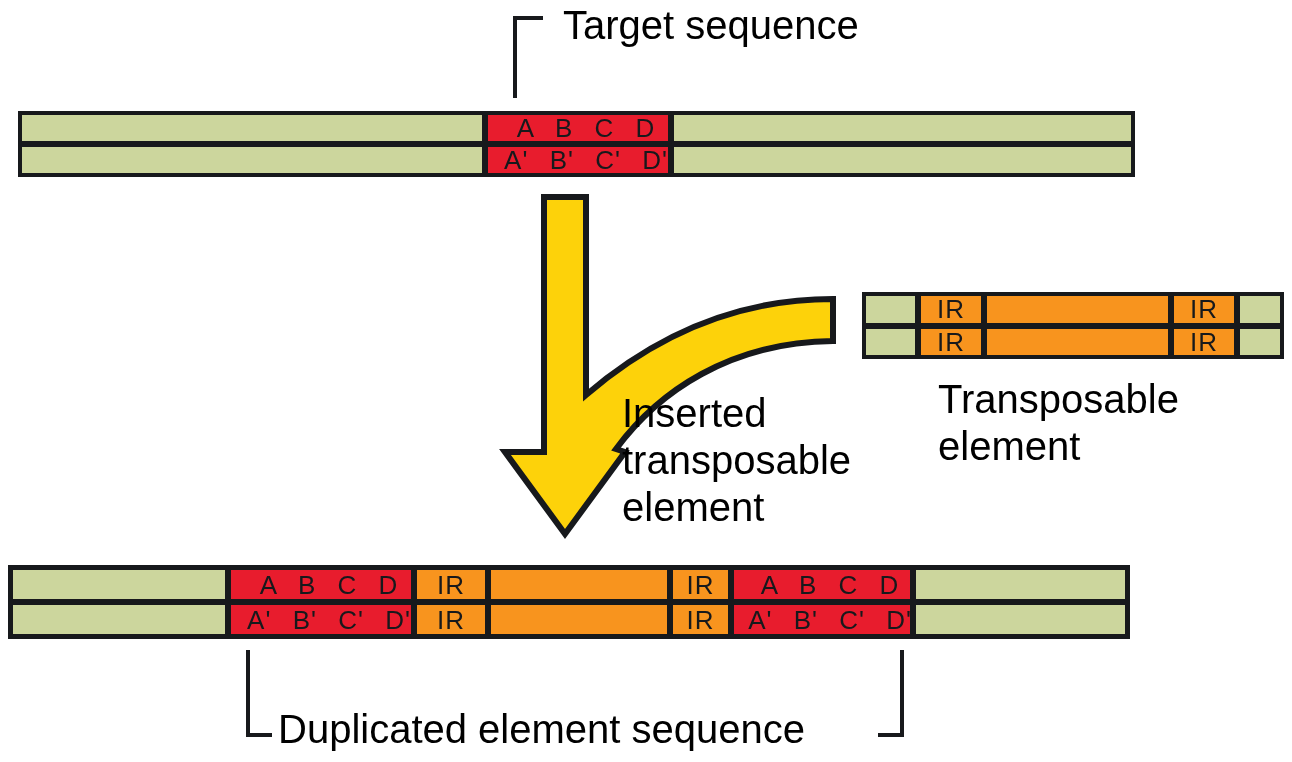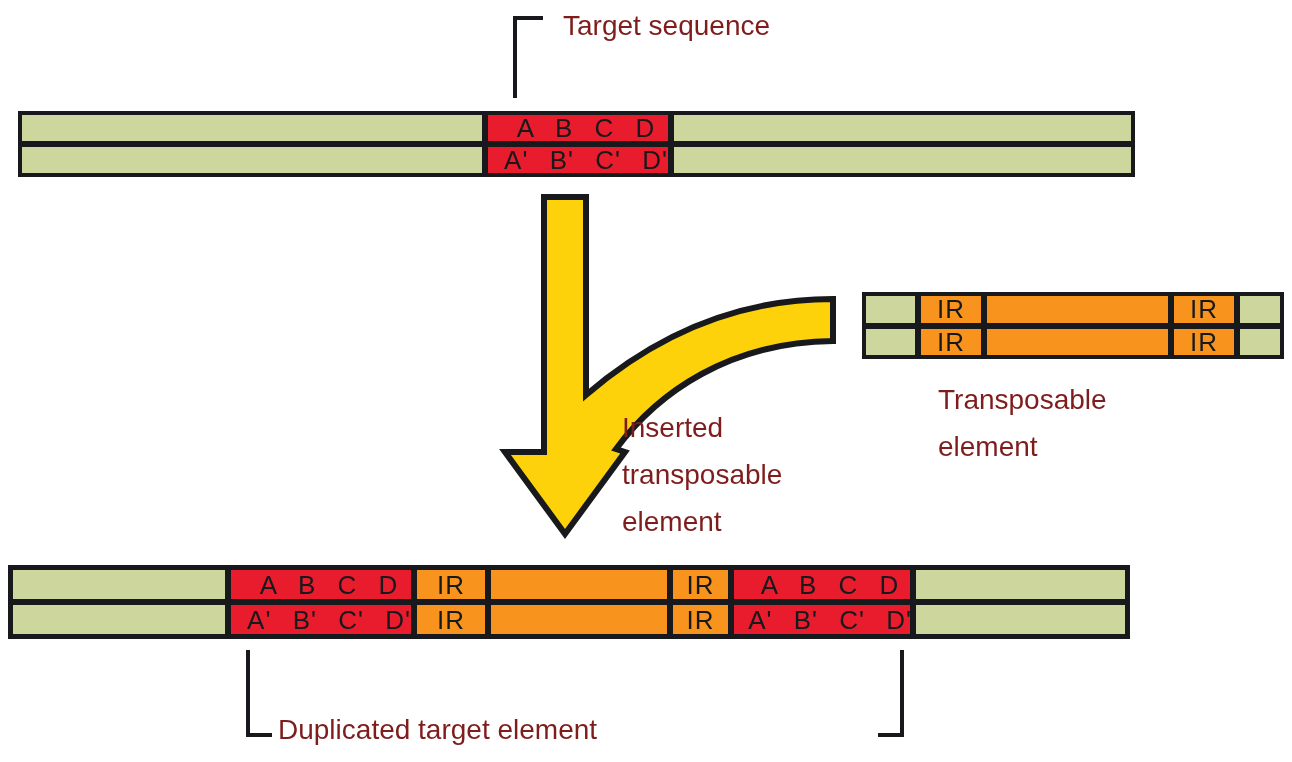--- a/index.html
+++ b/index.html
@@ -34,23 +34,23 @@
     grid-template-rows:1fr 1fr;
   }
   #strand-bottom {
     left:8px; top:565px; width:1122px; height:74px;
     padding:5px; gap:6px;
     grid-template-columns:212px 180px 68px 176px 55px 176px 1fr;
     grid-template-rows:1fr 1fr;
   }
 
   
-  .lbl { position:absolute; font-size:28px; line-height:47px; color:#7f1d1d; }
+  .lbl { position:absolute; font-size:40px; line-height:47px; color:#000000; }
   #label-target      { left:563px; top:2px; }
-  #label-inserted    { left:622px; top:404px; }
+  #label-inserted    { left:622px; top:390px; }
   #label-te          { left:938px; top:376px; }
   #label-duplicated  { left:278px; top:706px; }
 
   
   .connector { position:absolute; box-sizing:border-box; }
   #target-connector {
     left:513px; top:16px; width:30px; height:82px;
     border-left:4px solid var(--outline); border-top:4px solid var(--outline);
   }
   #dup-connector-left {
@@ -131,15 +131,15 @@
     <div class="cell target">A' B' C' D'</div>
     <div class="cell ir">IR</div>
     <div class="cell tebody"></div>
     <div class="cell ir">IR</div>
     <div class="cell target">A' B' C' D'</div>
     <div class="cell dna"></div>
   </div>
 
   <div class="connector" id="dup-connector-left"></div>
   <div class="connector" id="dup-connector-right"></div>
-  <div class="lbl" id="label-duplicated">Duplicated target element</div>
+  <div class="lbl" id="label-duplicated">Duplicated element sequence</div>
 
 </div>
 
 </body></html>

